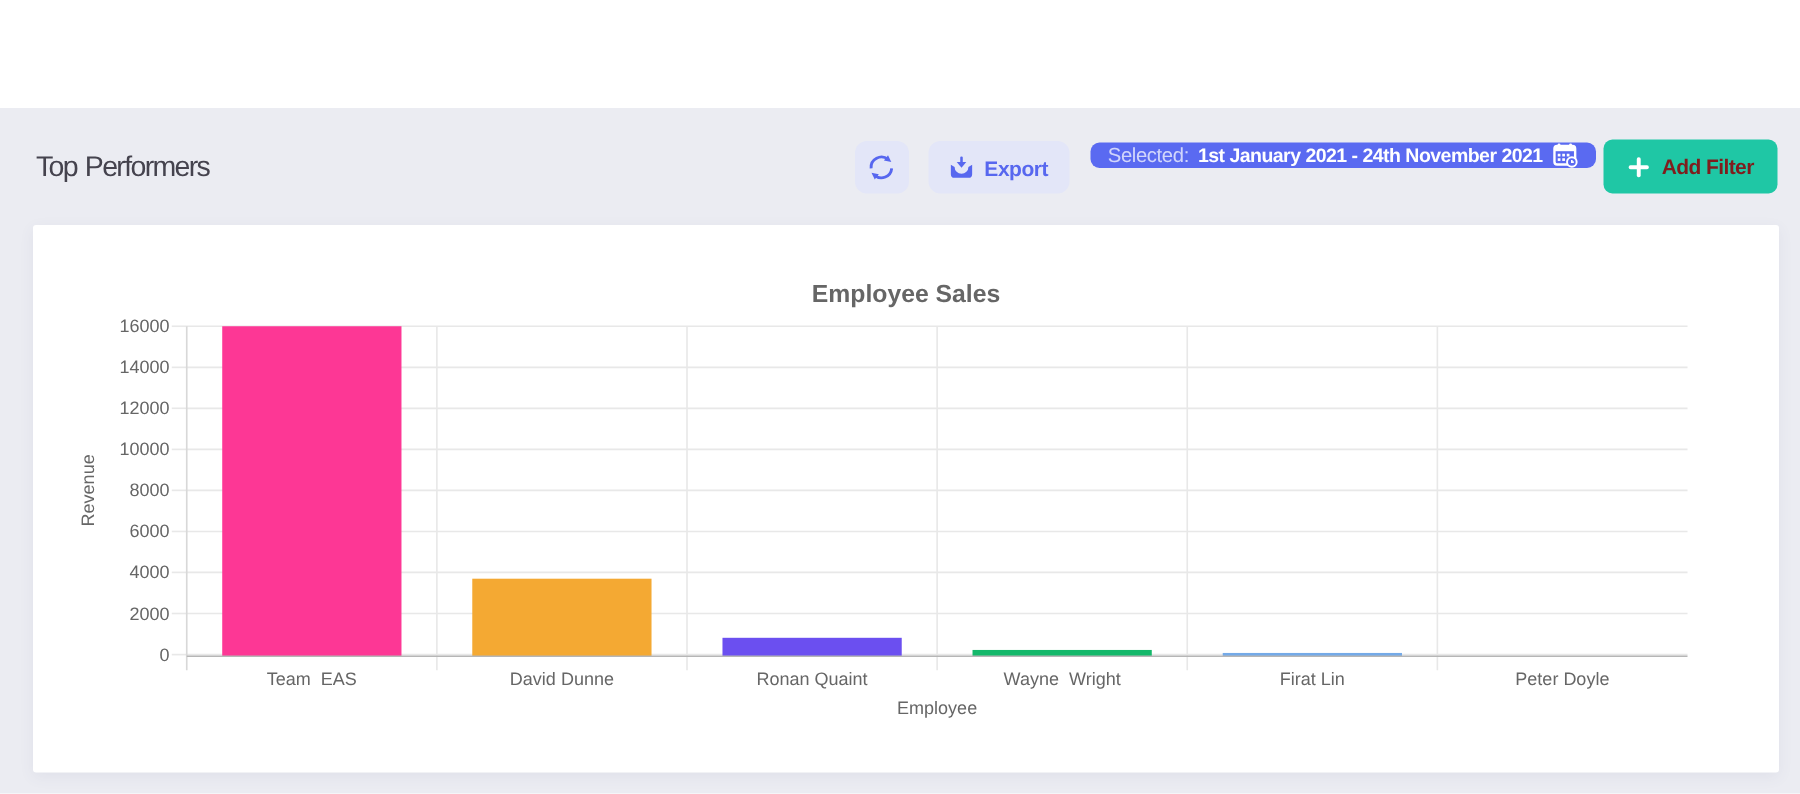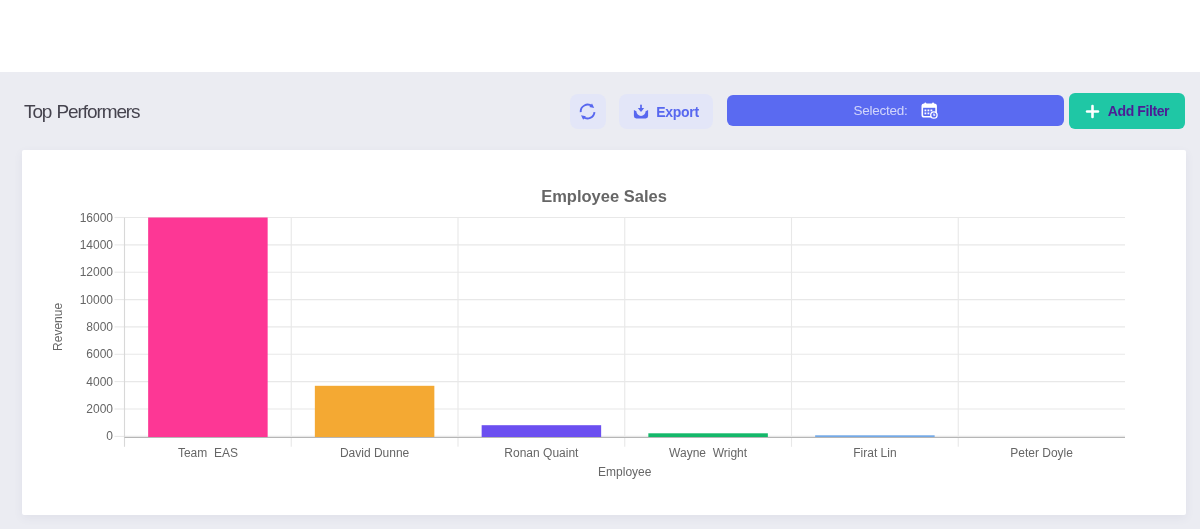--- a/index.html
+++ b/index.html
@@ -3,26 +3,26 @@
 <meta charset="utf-8">
 <style>
 *{margin:0;padding:0;box-sizing:border-box}
 html,body{width:1200px;height:529px;overflow:hidden;background:#fff;font-family:"Liberation Sans",sans-serif}
 .band{position:absolute;left:0;top:72px;width:1200px;height:457px;background:#ebecf2}
 .pagetitle{position:absolute;left:24px;top:101px;font-size:19px;font-weight:normal;color:#45434e;letter-spacing:-1.1px;word-spacing:1px}
 .btn{position:absolute;display:flex;align-items:center;justify-content:center;border-radius:8px}
 .btn-refresh{left:570px;top:94px;width:36px;height:35px;background:#e3e6f8}
 .btn-export{left:619px;top:94px;width:94px;height:35px;background:#e3e6f8;color:#5767ef;font-weight:bold;font-size:14px;letter-spacing:-.3px}
 .btn-export span{margin-left:7px}
-.btn-selected{left:727px;top:95px;width:337px;height:31px;background:#5a6af1;border-radius:6px;font-size:13.5px;color:#fff;white-space:nowrap}
+.btn-selected{left:727px;top:95px;width:337px;height:17px;background:#5a6af1;border-radius:6px;font-size:13.5px;color:#fff;white-space:nowrap}
 .btn-selected b{font-size:13px;letter-spacing:-.35px}
 .btn-selected .lbl{color:rgba(255,255,255,.72);margin-right:6px;letter-spacing:-.25px}
 .btn-selected b{font-weight:bold}
 .btn-selected svg{margin-left:7px}
-.btn-add{left:1069px;top:93px;width:116px;height:36px;background:#1fc7a5;border-radius:6px;color:#4c1d95;font-weight:bold;font-size:14px;letter-spacing:-.4px}
+.btn-add{left:1069px;top:93px;width:116px;height:36px;background:#1fc7a5;border-radius:6px;color:#7f1d1d;font-weight:bold;font-size:14px;letter-spacing:-.4px}
 .btn-add span{margin-left:8px}
 .card{position:absolute;left:22px;top:150px;width:1164px;height:365px;background:#fff;border-radius:2px;box-shadow:0 3px 10px rgba(80,90,130,.07)}
 </style>
 </head>
 <body>
 <div class="band"></div>
 <div class="pagetitle">Top Performers</div>
 
 <div class="btn btn-refresh">
 <svg width="19.2" height="19.2" viewBox="0 0 19.2 19.2">
@@ -39,20 +39,21 @@
 <svg width="16" height="16" viewBox="0 0 16 16" fill="#5767ef">
 <path d="M0.9,5.9 L3.4,7.3 A4.6,4.6 0 0 0 12.6,7.3 L15.1,5.9 L15.1,12.1 A2.4,2.4 0 0 1 12.7,14.5 L3.3,14.5 A2.4,2.4 0 0 1 0.9,12.1 Z"></path>
 <rect x="7.15" y="0.4" width="1.7" height="4.3" rx="0.8"></rect>
 <path d="M4.8,4.0 h6.4 L8,7.9 Z"></path>
 </svg>
 <span>Export</span>
 </div>
 
 <div class="btn btn-selected">
 <span class="lbl">Selected:</span>
+    <b>1st January 2021 - 24th November 2021</b>
 <svg width="17" height="17" viewBox="0 0 17 17">
 <rect x="3.4" y="0.6" width="1.9" height="2.8" rx="0.9" fill="#fff"></rect>
 <rect x="11.1" y="0.6" width="1.9" height="2.8" rx="0.9" fill="#fff"></rect>
 <rect x="1.3" y="2.3" width="13.8" height="12.4" rx="1.8" fill="none" stroke="#fff" stroke-width="1.6"></rect>
 <rect x="1.3" y="2.3" width="13.8" height="3.5" fill="#fff"></rect>
 <g fill="#fff">
 <rect x="3.5" y="7.5" width="1.8" height="1.8"></rect>
 <rect x="6.5" y="7.5" width="1.8" height="1.8"></rect>
 <rect x="9.5" y="7.5" width="1.8" height="1.8"></rect>
 <rect x="3.5" y="10.5" width="1.8" height="1.8"></rect>

